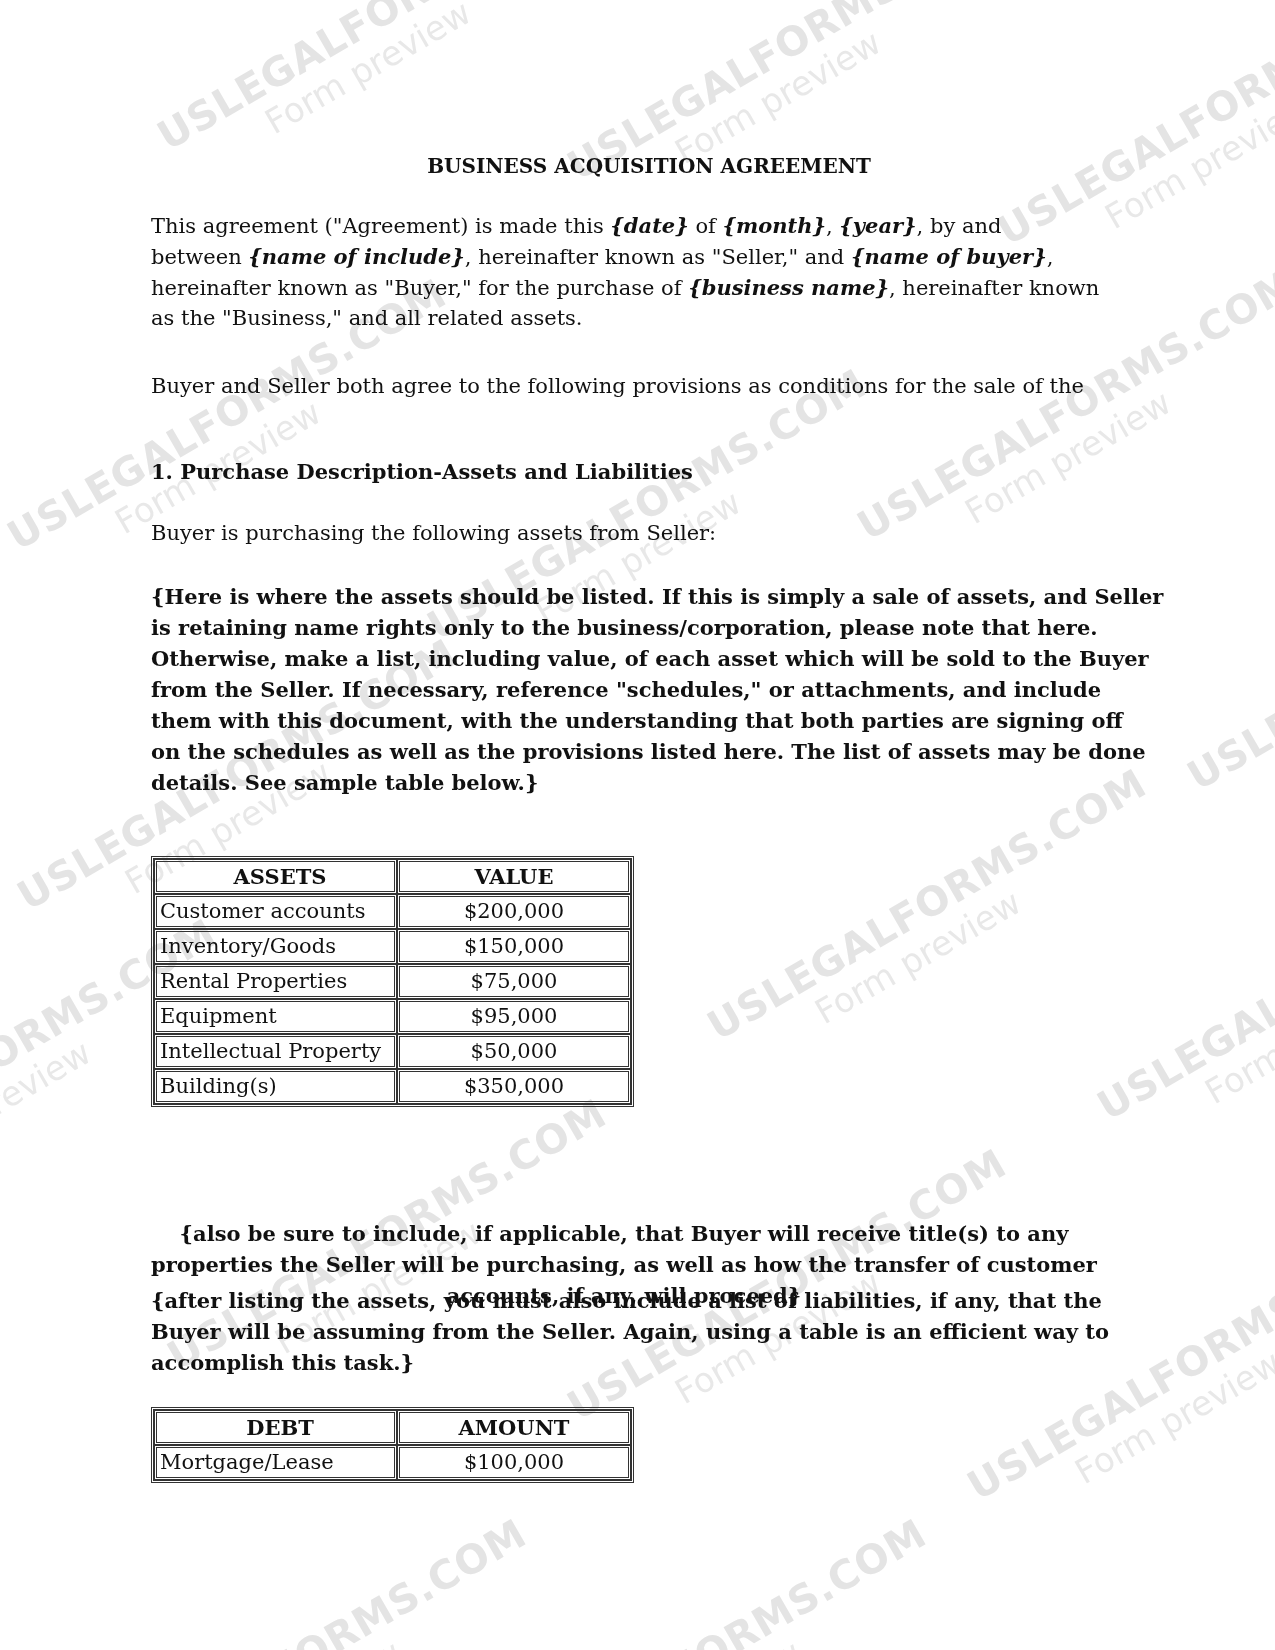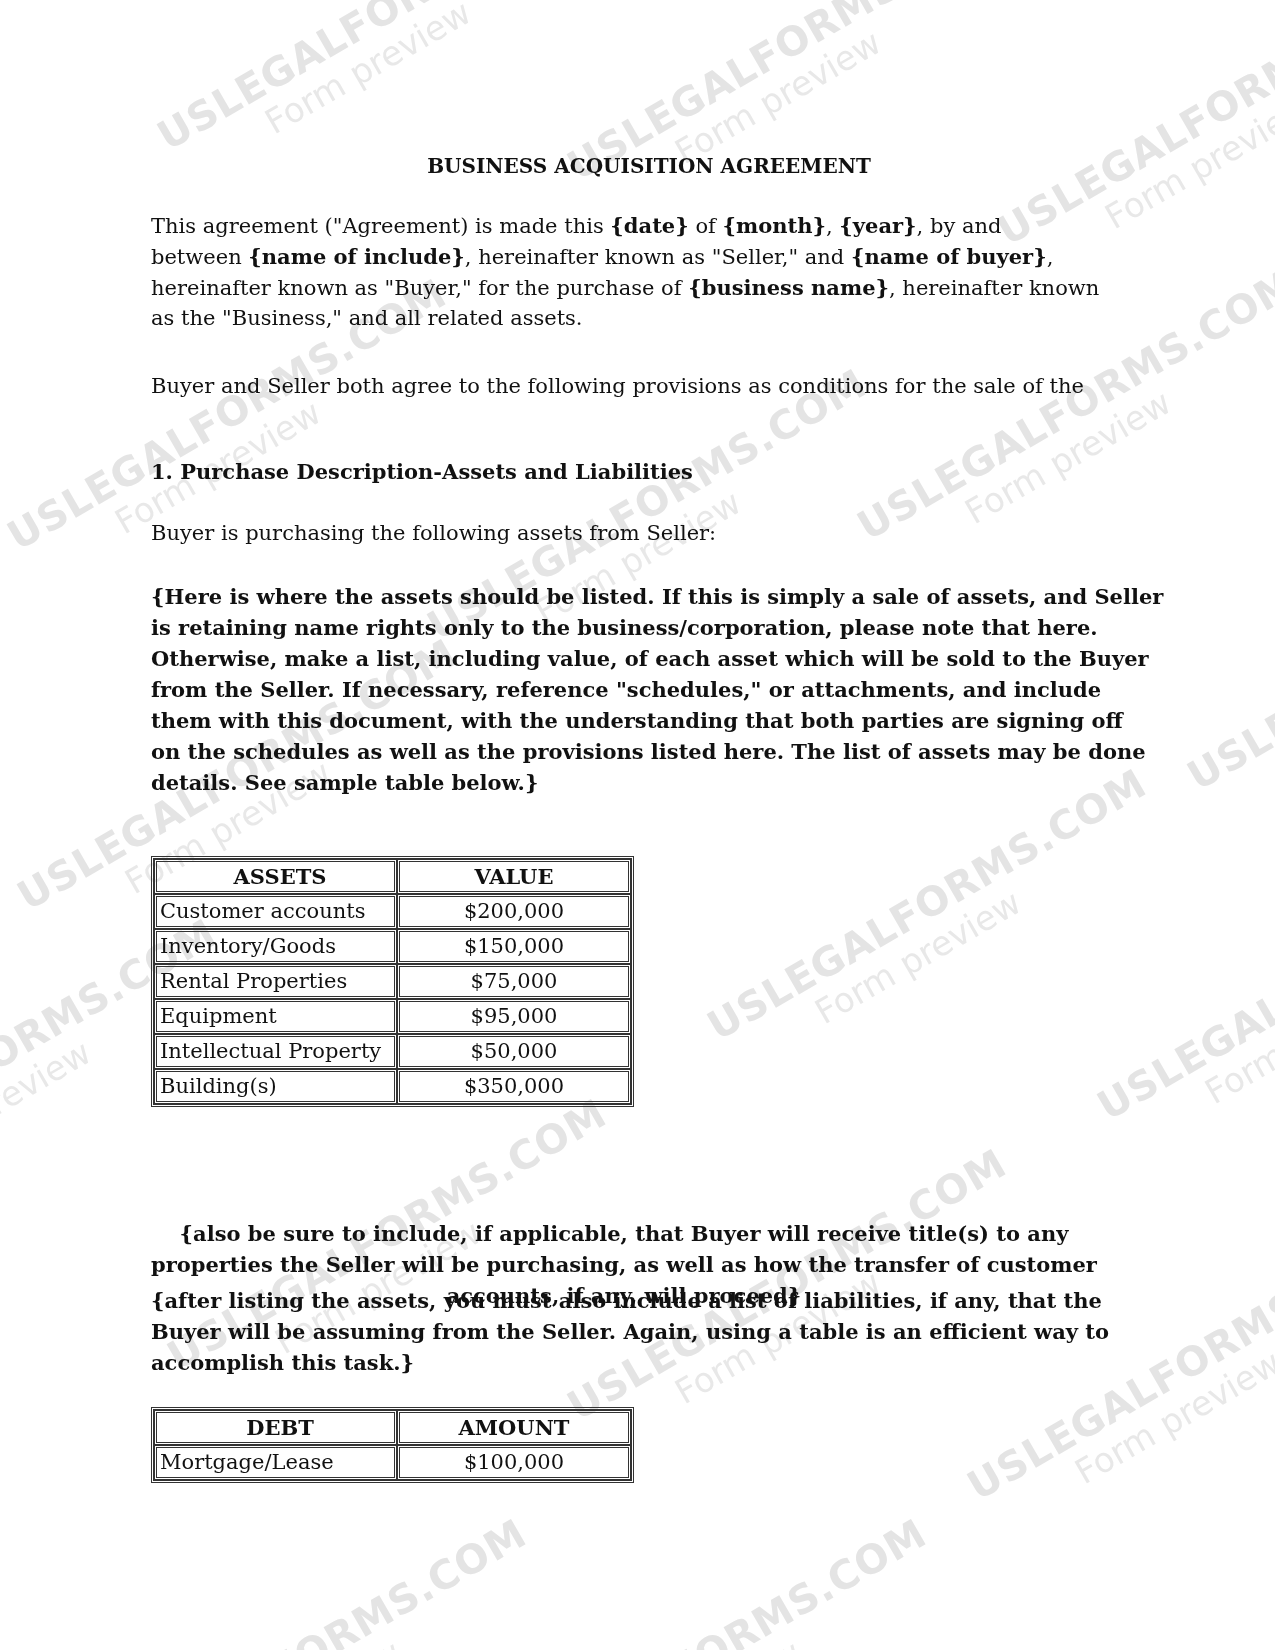--- a/index.html
+++ b/index.html
@@ -16,21 +16,21 @@
   }
   .wm .wm-brand { display: block; font-weight: bold; font-size: 40px; letter-spacing: 1px; line-height: 44px; }
   .wm .wm-sub { display: block; font-size: 34px; line-height: 38px; margin-left: 100px; color: #e8e8e8; }
   .content { position: absolute; left: 151px; top: 0; width: 980px; z-index: 1; }
   .title {
     position: absolute; top: 152px; left: 8px; width: 980px; text-align: center;
     font-weight: bold; font-size: 20px; line-height: 28px;
   }
   .para { position: absolute; left: 0; font-size: 21px; line-height: 31px; white-space: nowrap; }
   .para .line { display: block; height: 31px; }
-  .para b { font-weight: bold; }
+  .para b { font-weight: bold; font-style: italic; }
   .bold-para { font-weight: bold; }
   table.grid {
     position: absolute; left: 0; border-collapse: separate; border-spacing: 0;
     border: 3px double #333333; font-size: 21px;
   }
   table.grid td, table.grid th {
     border: 3px double #333333; padding: 0 3px; height: 29px; line-height: 29px;
     white-space: nowrap;
   }
   table.grid th { font-weight: bold; text-align: center; }

